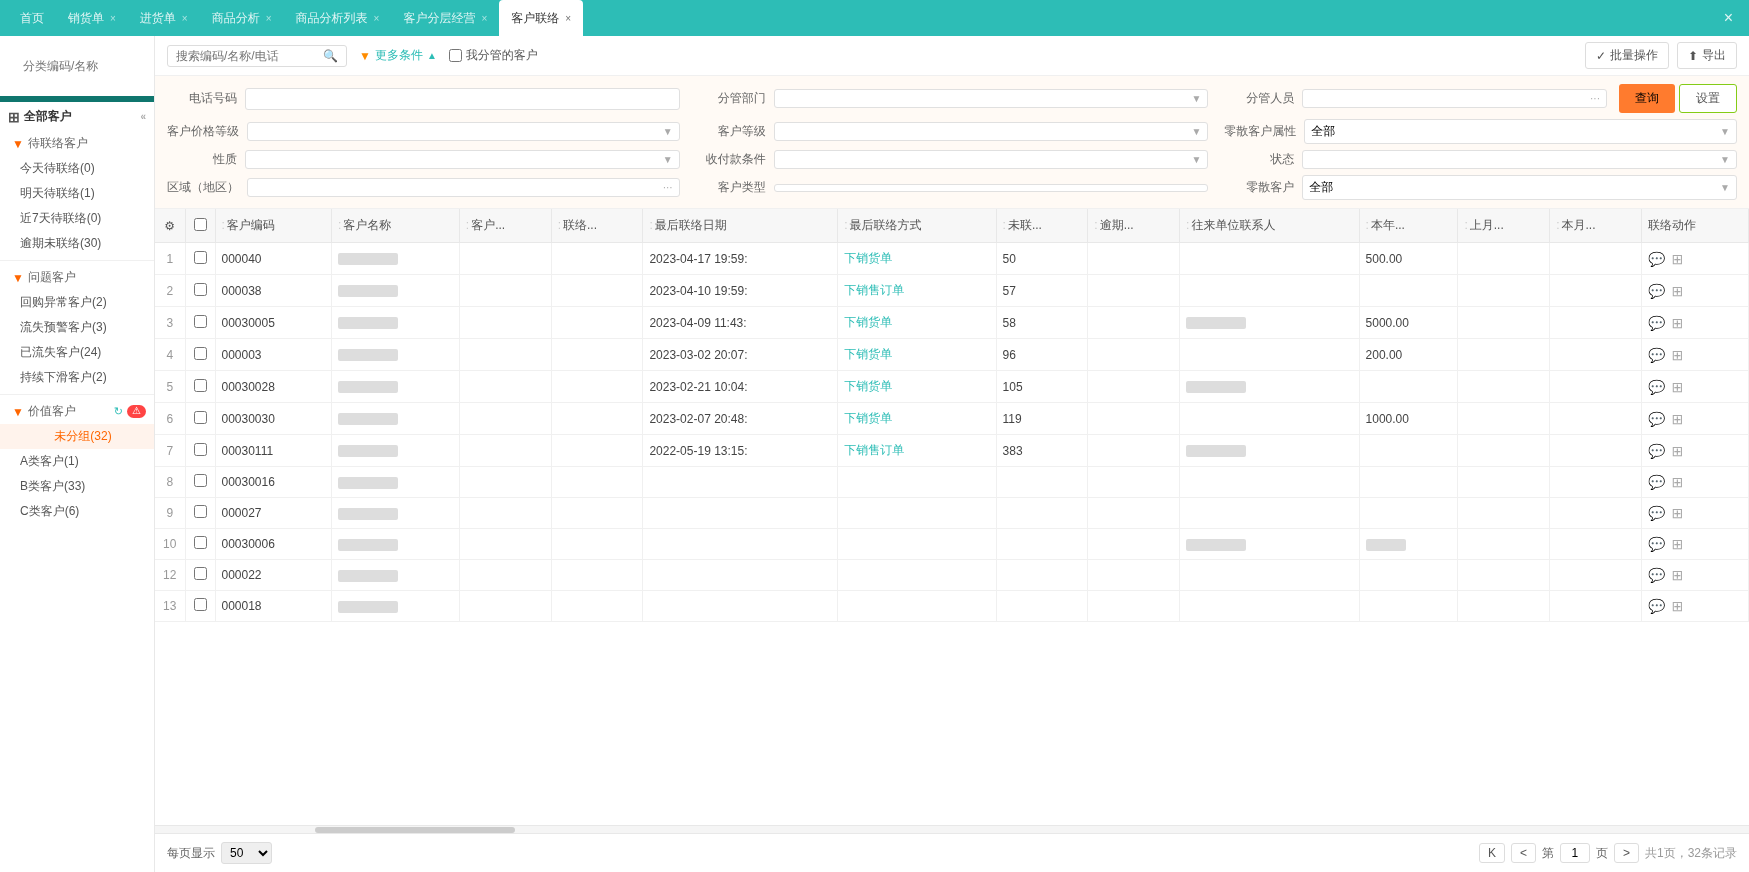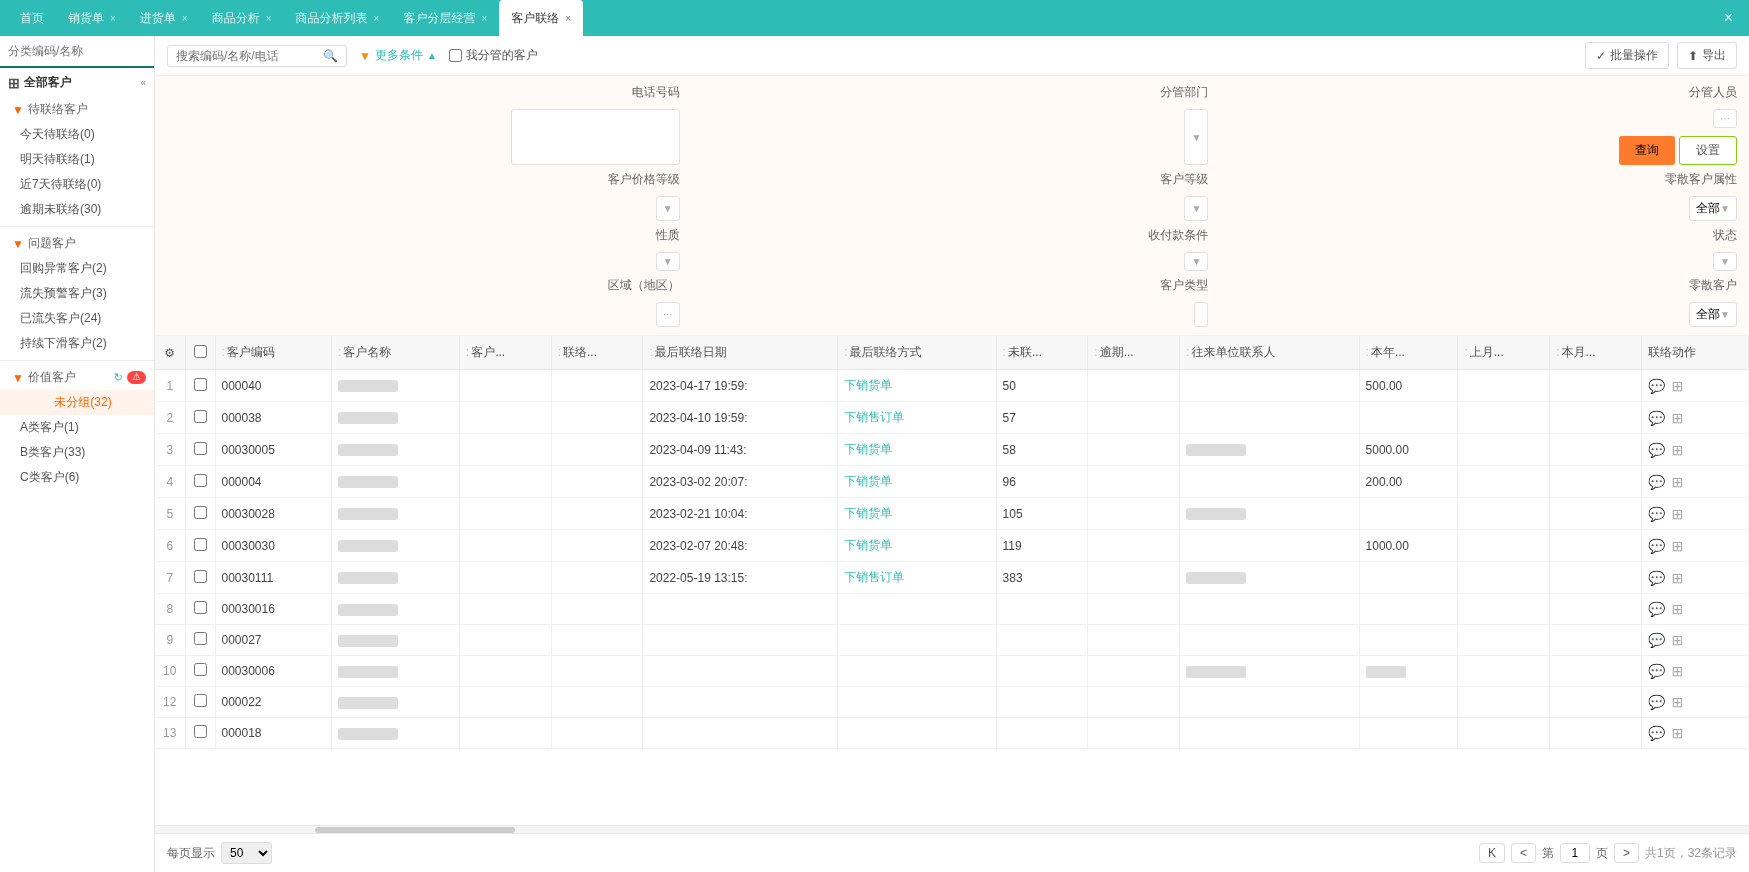--- a/index.html
+++ b/index.html
@@ -53,22 +53,22 @@
       background: #fff;
       border-right: 1px solid #e8e8e8;
       display: flex;
       flex-direction: column;
       overflow-y: auto;
       flex-shrink: 0;
     }
     .sidebar-search {
       display: flex;
       align-items: flex-start;
-      padding: 8px;
-      border-bottom: 2px solid #0f766e;
+      padding: 23px;
+      border-bottom: 6px solid #0f766e;
       gap: 4px;
     }
     .sidebar-search input {
       border: none;
       outline: none;
       font-size: 12px;
       color: #999;
       flex: 1;
       background: transparent;
     }
@@ -184,23 +184,22 @@
     .advanced-filter {
       background: #fffaf5;
       border-bottom: 1px solid #f0f0f0;
       padding: 8px 12px;
       display: grid;
       grid-template-columns: 1fr 1fr 1fr;
       gap: 6px 16px;
     }
     .filter-row {
       display: flex;
-      align-items: flex-end;
+      align-items: center;
       gap: 8px;
-      flex-direction: column;
     }
     .filter-label {
       color: #666;
       white-space: nowrap;
       min-width: 70px;
       text-align: right;
     }
     .filter-input {
       flex: 1;
       border: 1px solid #e0e0e0;
@@ -654,21 +653,21 @@
     <td>
       <div class="action-icons">
         <span class="icon-btn" title="联络">💬</span>
         <span class="icon-btn" title="更多">⊞</span>
       </div>
     </td>
   </tr>
             <tr>
     <td class="row-num center">4</td>
     <td class="center"><input type="checkbox" style=""></td>
-    <td>000004</td>
+    <td>000003</td>
     <td><span style="background:#ddd;color:transparent;border-radius:2px;display:inline-block;min-width:60px;height:12px;vertical-align:middle;"> </span></td>
     <td></td>
     <td></td>
     <td>2023-03-02 20:07:</td>
     <td><span class="link-text">下销货单</span></td>
     <td>96</td>
     <td></td>
     <td></td>
     <td>200.00</td>
     <td></td>

